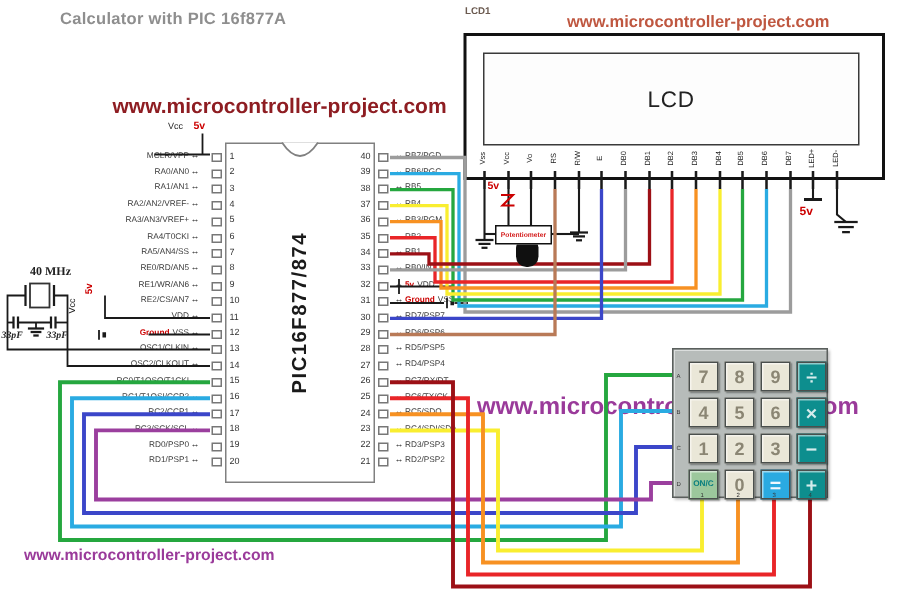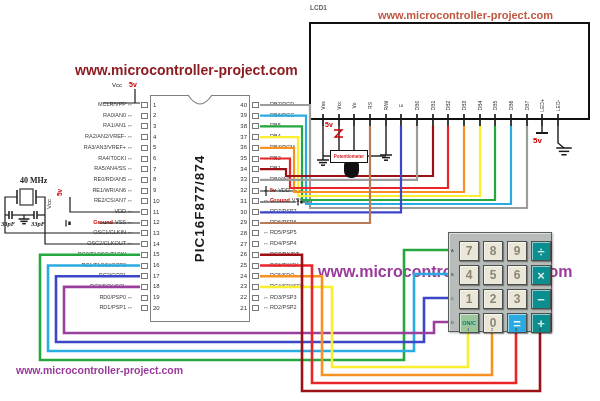--- a/index.html
+++ b/index.html
@@ -40,20 +40,21 @@
         box-shadow:inset 1px 1px 0 rgba(255,255,255,.55), 1px 1px 1px rgba(0,0,0,.35);cursor:pointer;}
   .klbl{position:absolute;font-size:4px;color:#333;line-height:4px;}
   .vlabel{transform:rotate(-90deg);transform-origin:center;}
   svg{pointer-events:none;}
 </style>
 </head>
 <body>
 
 <div id="canvas">
 
+  <div class="abs z0" id="title">Calculator with PIC 16f877A</div>
   <div class="abs z0 wm" id="wm-tl">www.microcontroller-project.com</div>
   <div class="abs z0 wm" id="wm-tr">www.microcontroller-project.com</div>
   <div class="abs z0 wm" id="wm-mid">www.microcontroller-project.com</div>
   <div class="abs z0 wm" id="wm-bl">www.microcontroller-project.com</div>
   <div class="abs z1" id="lcd-ref">LCD1</div>
 
   <div class="abs z1" id="chip-body">
     <span id="chip-name">PIC16F877/874</span>
   </div>
   <div id="pins-layer" class="abs z1" style="left:0;top:0;width:600px;height:401px;">
@@ -173,20 +174,21 @@
       <div class="abs pin-num" style="left: 233px; top: 283.4px; text-align: right;">23</div>
       <div class="abs pin-row" style="left: 262px; top: 293.6px;"><span class="arrow">↔</span><span>RD3/PSP3</span></div>
       <div class="abs pin-box" style="left: 252px; top: 294.6px;"></div>
       <div class="abs pin-num" style="left: 233px; top: 294.1px; text-align: right;">22</div>
       <div class="abs pin-row" style="left: 262px; top: 304.3px;"><span class="arrow">↔</span><span>RD2/PSP2</span></div>
       <div class="abs pin-box" style="left: 252px; top: 305.3px;"></div>
       <div class="abs pin-num" style="left: 233px; top: 304.8px; text-align: right;">21</div>
     </div>
 
   <div class="abs z1" id="lcd-outer"></div>
+  <div class="abs z1" id="lcd-inner">LCD</div>
   <div id="lcd-pins-layer" class="abs z1" style="left:0;top:0;width:600px;height:401px;">
       <div class="abs lcd-pin-label" style="left: 311px; top: 101px;">Vss</div>
       <div class="abs lcd-pin-label" style="left: 327px; top: 101px;">Vcc</div>
       <div class="abs lcd-pin-label" style="left: 342px; top: 101px;">Vo</div>
       <div class="abs lcd-pin-label" style="left: 358px; top: 101px;">RS</div>
       <div class="abs lcd-pin-label" style="left: 374px; top: 101px;">R/W</div>
       <div class="abs lcd-pin-label" style="left: 389px; top: 101px;">E</div>
       <div class="abs lcd-pin-label" style="left: 405px; top: 101px;">DB0</div>
       <div class="abs lcd-pin-label" style="left: 421px; top: 101px;">DB1</div>
       <div class="abs lcd-pin-label" style="left: 436px; top: 101px;">DB2</div>

